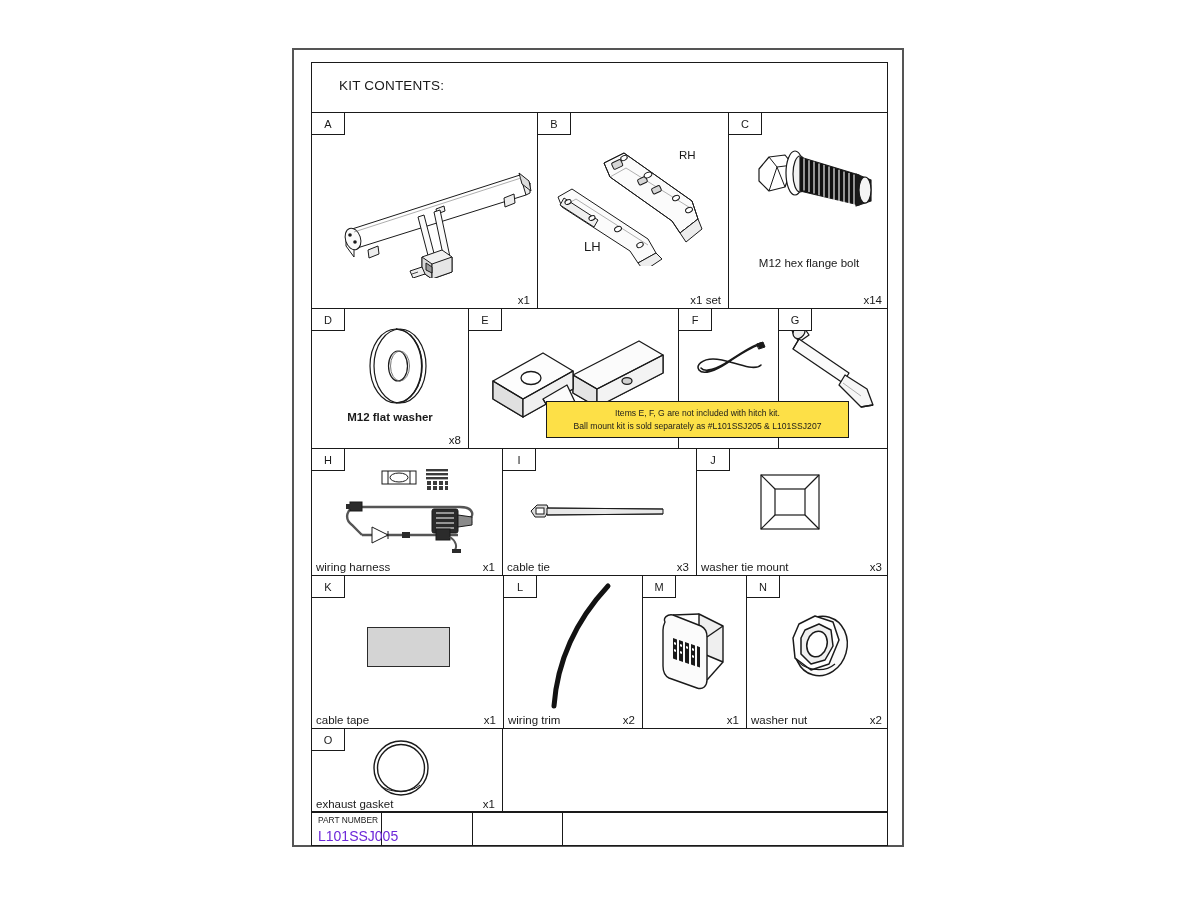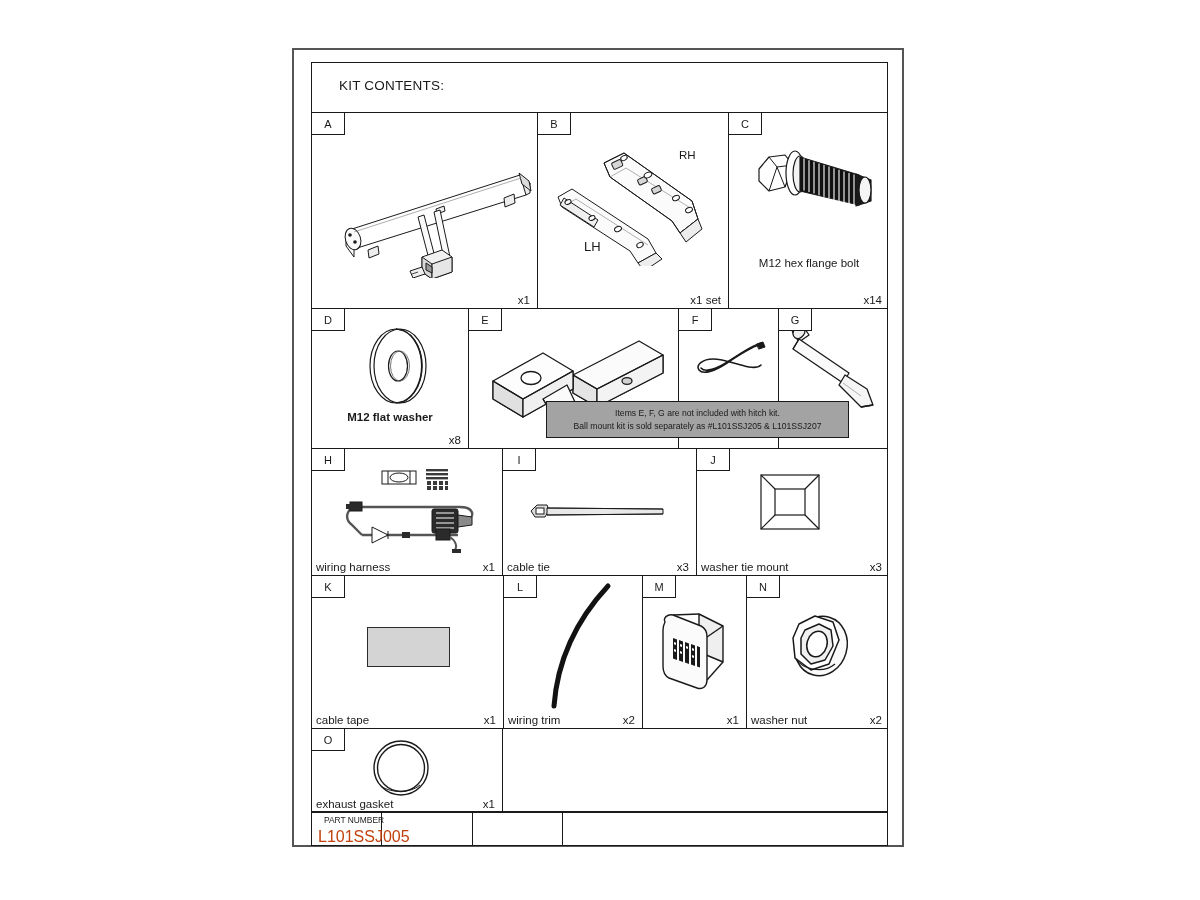--- a/index.html
+++ b/index.html
@@ -137,21 +137,21 @@
 
   
   .note-box {
     position: absolute;
     left: 234px;
     top: 338px;
     width: 303px;
     height: 37px;
     box-sizing: border-box;
     border: 1px solid #1a1a1a;
-    background: #a3a3a3;
+    background: #fde047;
     z-index: 20;
     display: flex;
     flex-direction: column;
     align-items: center;
     justify-content: center;
     line-height: 1.45;
   }
   .note-line {
     font-size: 8.6px;
     color: #1a1a1a;
@@ -170,32 +170,32 @@
   }
   .tb-cell {
     position: absolute;
     top: 0;
     height: 100%;
     box-sizing: border-box;
     border-right: 1px solid #1a1a1a;
   }
   .tb-label {
     position: absolute;
-    left: 12px;
+    left: 6px;
     top: 3px;
     font-size: 8.4px;
     color: #1a1a1a;
     white-space: nowrap;
   }
   .tb-value {
     position: absolute;
     left: 6px;
     top: 16px;
-    font-size: 16px;
-    color: #c2410c;
+    font-size: 14px;
+    color: #6d28d9;
     white-space: nowrap;
   }
   .tb-company {
     position: absolute;
     left: 0;
     right: 0;
     top: 8px;
     text-align: center;
     font-size: 13px;
     color: #1a1a1a;

